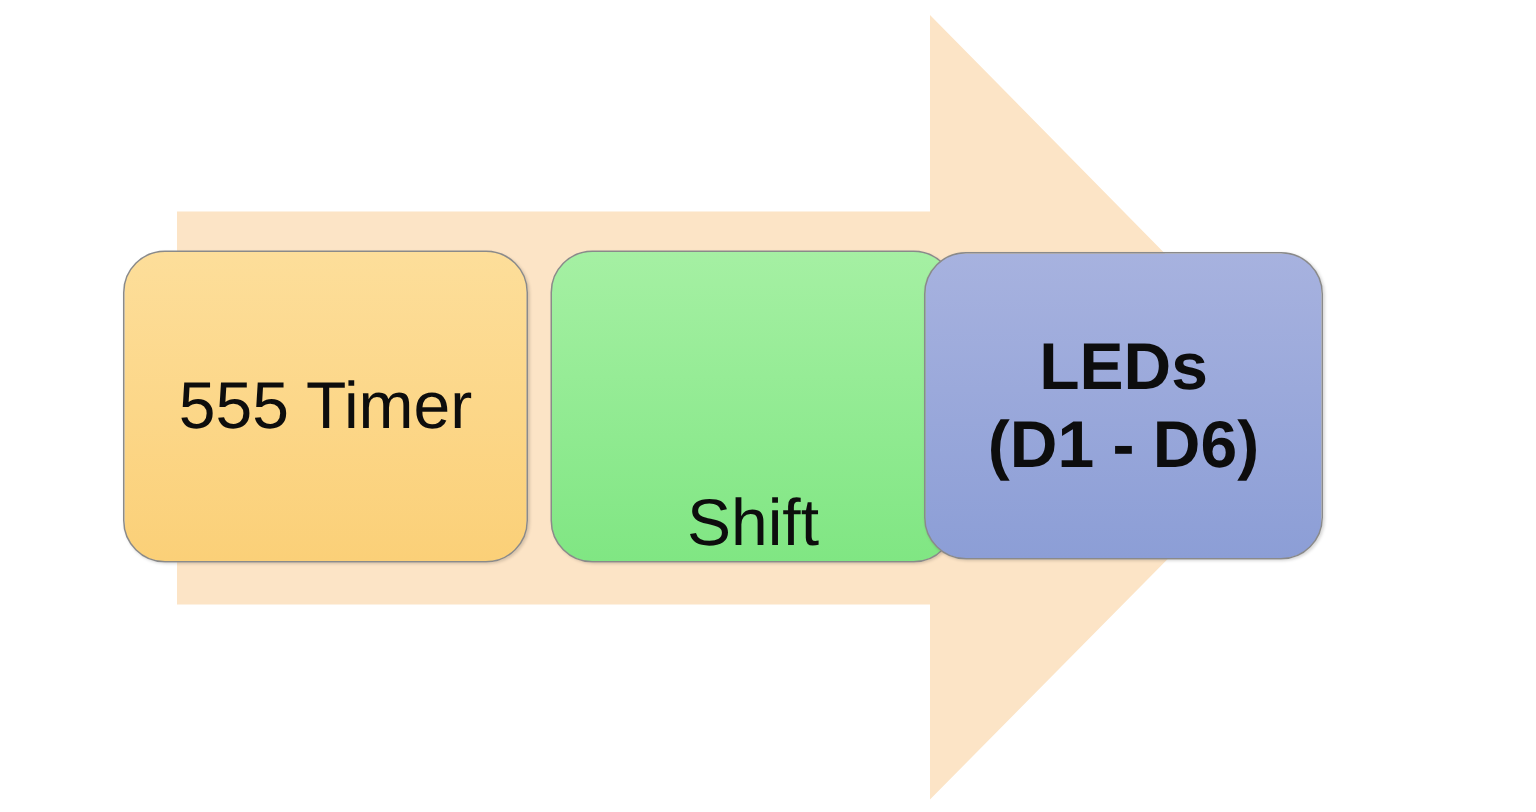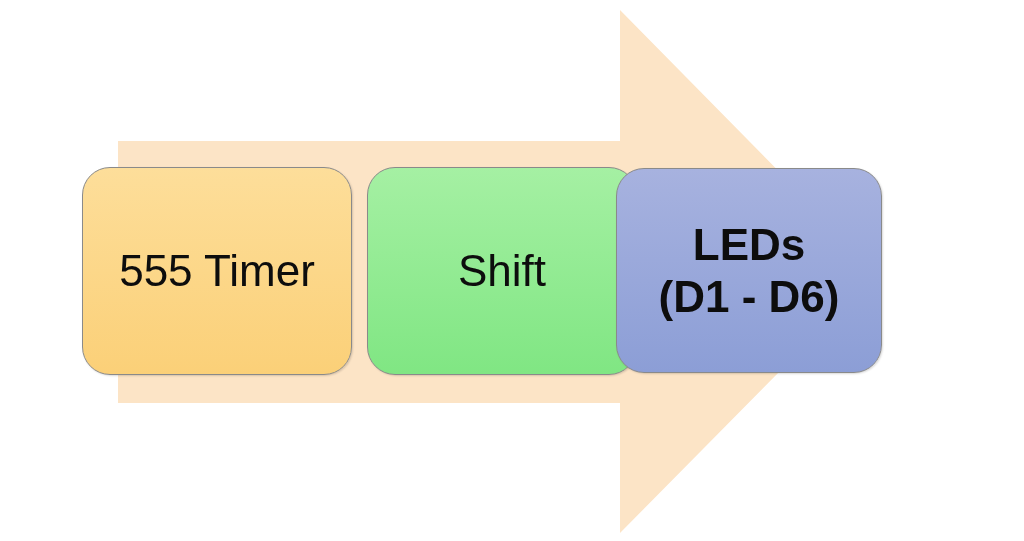--- a/index.html
+++ b/index.html
@@ -27,21 +27,21 @@
     position: absolute;
     box-sizing: border-box;
     border: 1.5px solid #8a8a8a;
     border-radius: 28px;
     display: flex;
     align-items: center;
     justify-content: center;
     box-shadow: 1px 1px 2px rgba(0,0,0,0.15);
   }
   .box-0 { left: 82px;  top: 167px; width: 270px; height: 208px; }
-  .box-1 { left: 367px; top: 167px; width: 270px; height: 208px; }
+  .box-1 { left: 367px; top: 167px; width: 270px; height: 208px; align-items: flex-end; }
   .box-2 { left: 616px; top: 168px; width: 266px; height: 205px; font-weight: bold; }
   .box-label {
     text-align: center;
     font-size: 44px;
     line-height: 1.16;
     color: #0d0d0d;
     letter-spacing: 0px;
   }
   .box-label span {
     display: block;

